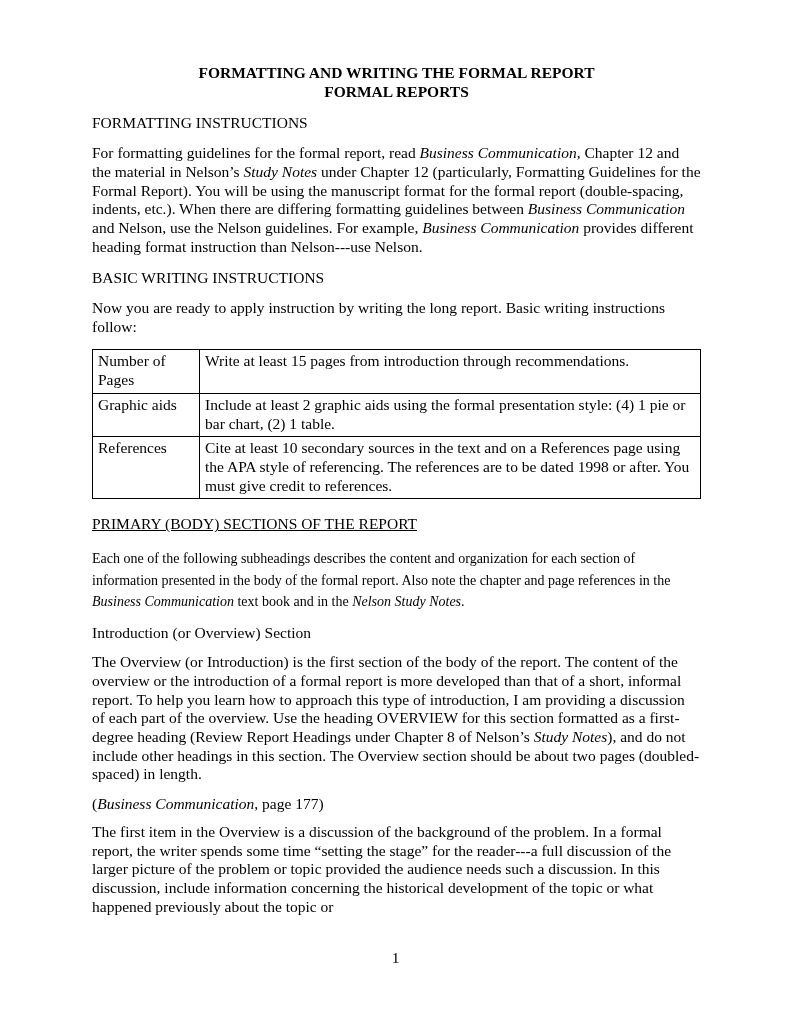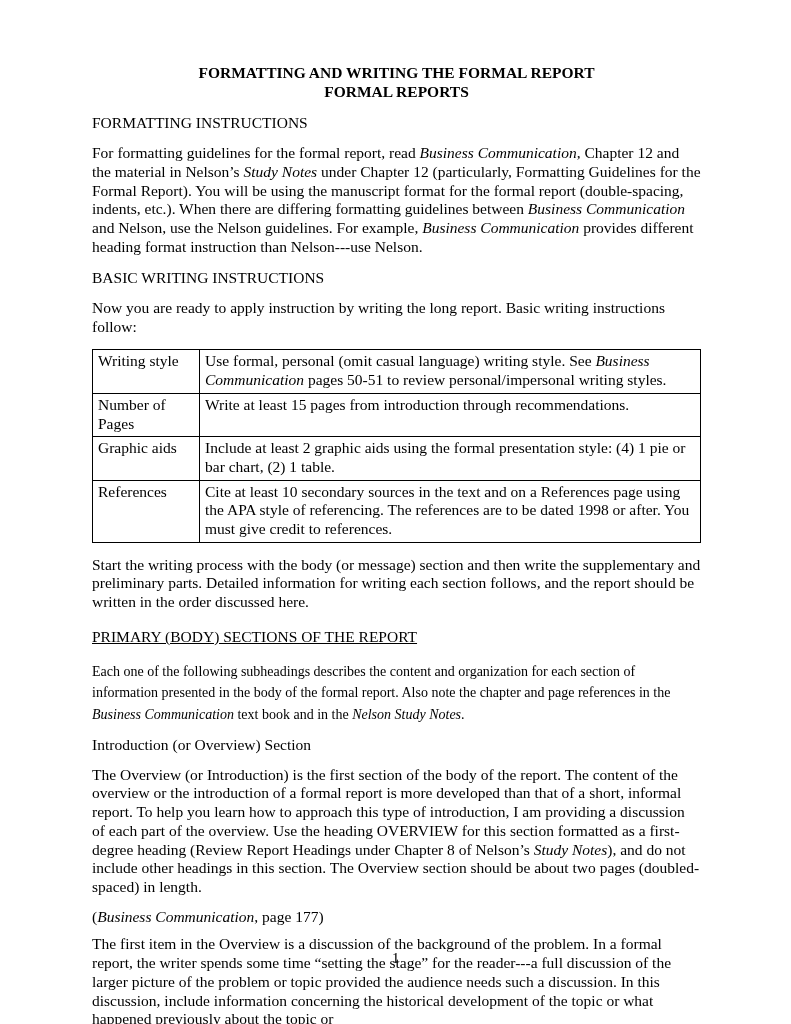--- a/index.html
+++ b/index.html
@@ -63,39 +63,34 @@
 
   <p class="body-para"><span>For formatting guidelines for the formal report, read </span><span class="italic">Business Communication</span><span>, Chapter 12 and the material in Nelson’s </span><span class="italic">Study Notes</span><span> under Chapter 12 (particularly, Formatting Guidelines for the Formal Report).  You will be using the manuscript format for the formal report (double-spacing, indents, etc.). When there are differing formatting guidelines between </span><span class="italic">Business Communication</span><span> and Nelson, use the Nelson guidelines.  For example, </span><span class="italic">Business Communication</span><span> provides different heading format instruction than Nelson---use Nelson.</span></p>
 
   <div class="heading" style="margin-top:13px;">BASIC WRITING INSTRUCTIONS</div>
 
   <p class="body-para"><span>Now you are ready to apply instruction by writing the long report.  Basic writing instructions follow:</span></p>
 
   <table class="rules-table">
     <tbody>
       <tr>
-        <td class="term-cell">Writing style</td>
-        <td><span>Use formal, personal (omit casual language) writing style.  See </span><span class="italic">Business Communication</span><span> pages 50-51 to review personal/impersonal writing styles.</span></td>
-      </tr>
-      <tr>
         <td class="term-cell">Number of Pages</td>
         <td><span>Write at least 15 pages from introduction through recommendations.</span></td>
       </tr>
       <tr>
         <td class="term-cell">Graphic aids</td>
         <td><span>Include at least 2 graphic aids using the formal presentation style:  (4) 1 pie or bar chart,  (2) 1 table.</span></td>
       </tr>
       <tr>
         <td class="term-cell">References</td>
         <td><span>Cite at least 10 secondary sources in the text and on a References page using the APA style of referencing. The references are to be dated 1998 or after.  You must give credit to references.</span></td>
       </tr>
     </tbody>
   </table>
 
-  <p class="body-para"><span>Start the writing process with the body (or message) section and then write the supplementary and preliminary parts.  Detailed information for writing each section follows, and the report should be written in the order discussed here.</span></p>
 
   <div class="heading" style="margin-top:16px; margin-bottom:14px;text-decoration:underline;">PRIMARY (BODY) SECTIONS OF THE REPORT</div>
 
   <p class="body-para para-large"><span>Each one of the following subheadings describes the content and organization for each section of information presented in the body of the formal report.  Also note the chapter and page references in the </span><span class="italic">Business Communication</span><span> text book and in the </span><span class="italic">Nelson Study Notes</span><span>.</span></p>
 
   <div class="heading">Introduction (or Overview) Section</div>
 
   <p class="body-para"><span>The Overview (or Introduction) is the first section of the body of the report.  The content of the overview or the introduction of a formal report is more developed than that of a short, informal report.  To help you learn how to approach this type of introduction, I am providing a discussion of each part of the overview. Use the heading OVERVIEW for this section formatted as a first-degree heading (Review Report Headings under Chapter 8 of Nelson’s </span><span class="italic">Study Notes</span><span>), and do not include other headings in this section. The Overview section should be about two pages (doubled-spaced) in length.</span></p>
 
 

